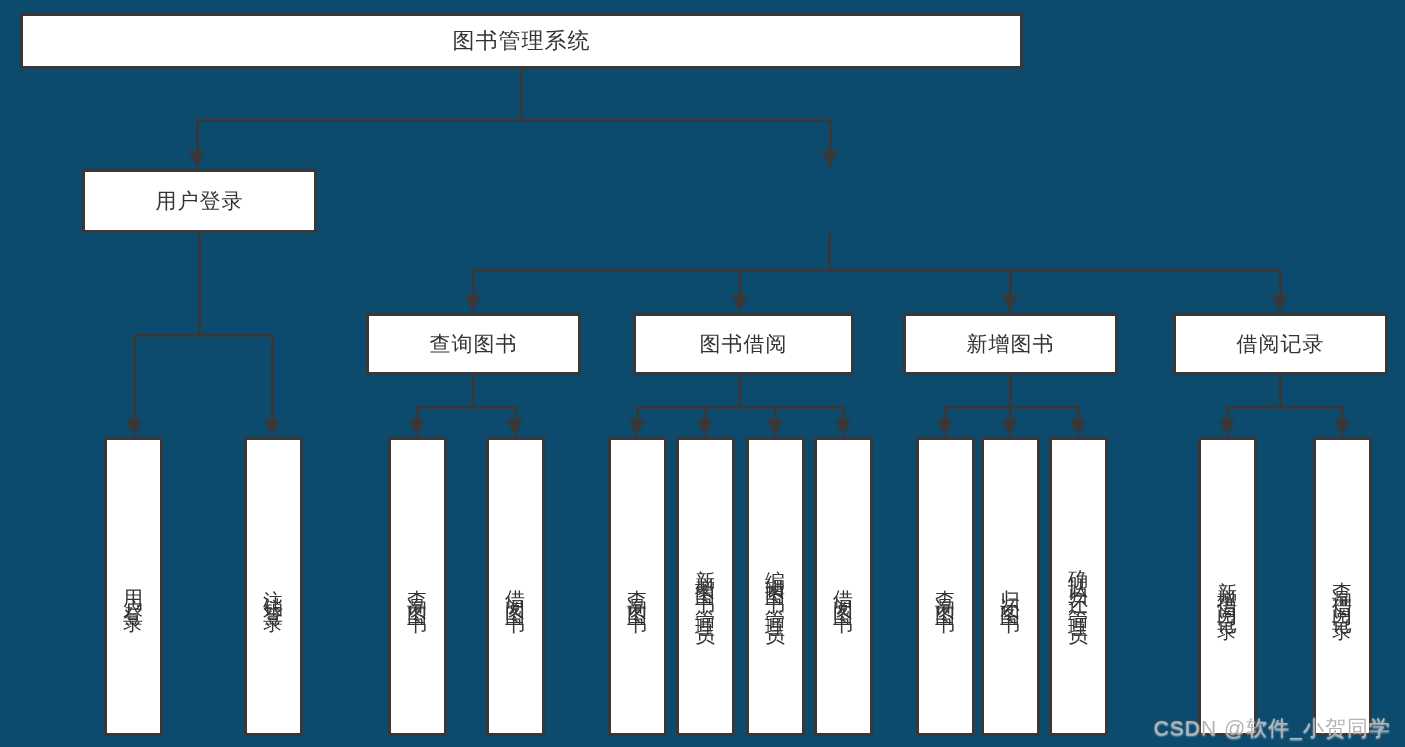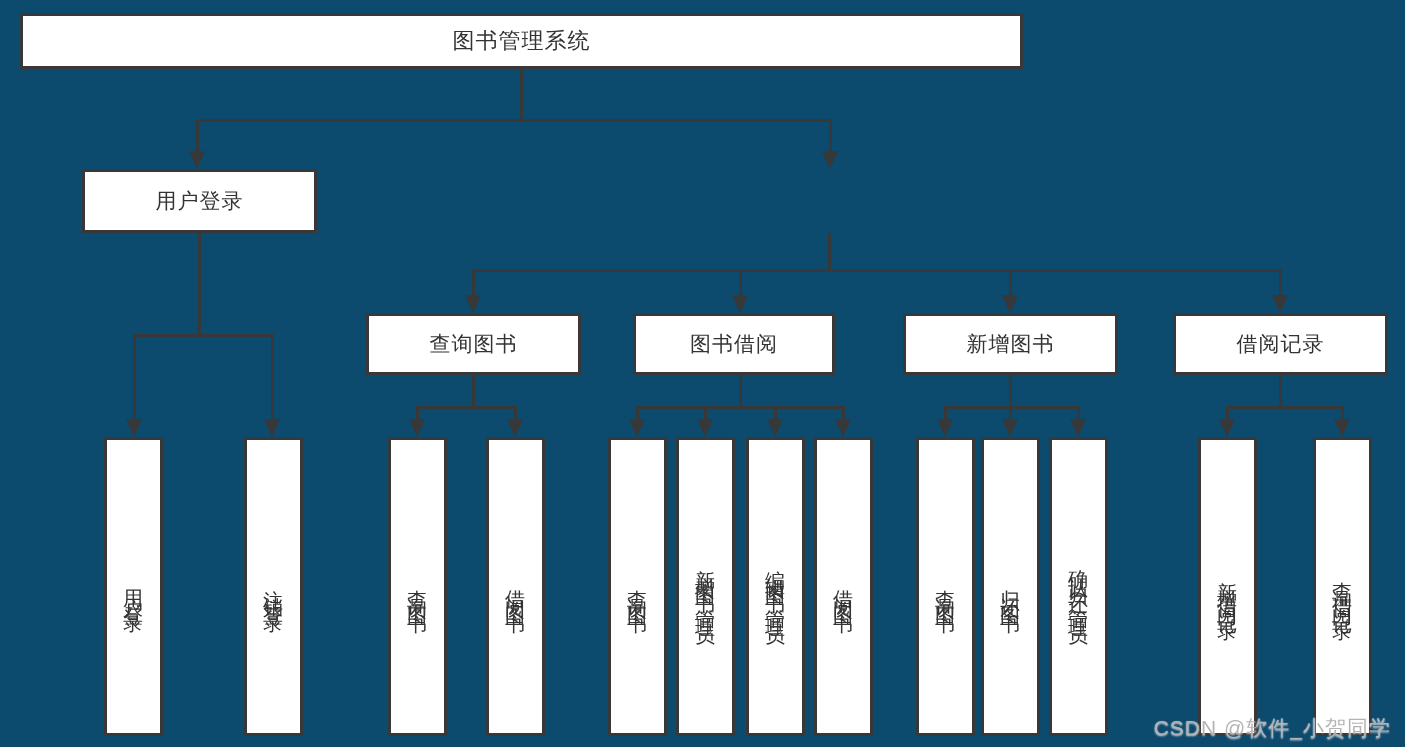--- a/index.html
+++ b/index.html
@@ -101,21 +101,21 @@
   <div class="vline" style="left:472px; top:269px; height:28px;"></div>
   <div class="arrow" style="left:465px; top:295px;"></div>
   <div class="vline" style="left:739px; top:269px; height:28px;"></div>
   <div class="arrow" style="left:732px; top:295px;"></div>
   <div class="vline" style="left:1009px; top:269px; height:28px;"></div>
   <div class="arrow" style="left:1002px; top:295px;"></div>
   <div class="vline" style="left:1279px; top:269px; height:28px;"></div>
   <div class="arrow" style="left:1272px; top:295px;"></div>
 
   <div class="box" style="left:366px; top:313px; width:215px; height:62px;">查询图书</div>
-  <div class="box" style="left:633px; top:313px; width:202px; height:62px;">图书借阅</div>
+  <div class="box" style="left:633px; top:313px; width:221px; height:62px;">图书借阅</div>
   <div class="box" style="left:903px; top:313px; width:215px; height:62px;">新增图书</div>
   <div class="box" style="left:1173px; top:313px; width:215px; height:62px;">借阅记录</div>
 
   <div class="vline" style="left:472px; top:375px; height:34px;"></div>
   <div class="hline" style="left:416px; top:406px; width:101px;"></div>
   <div class="vline" style="left:416px; top:406px; height:15px;"></div>
   <div class="arrow" style="left:409px; top:419px;"></div>
   <div class="vline" style="left:514px; top:406px; height:15px;"></div>
   <div class="arrow" style="left:507px; top:419px;"></div>
 

